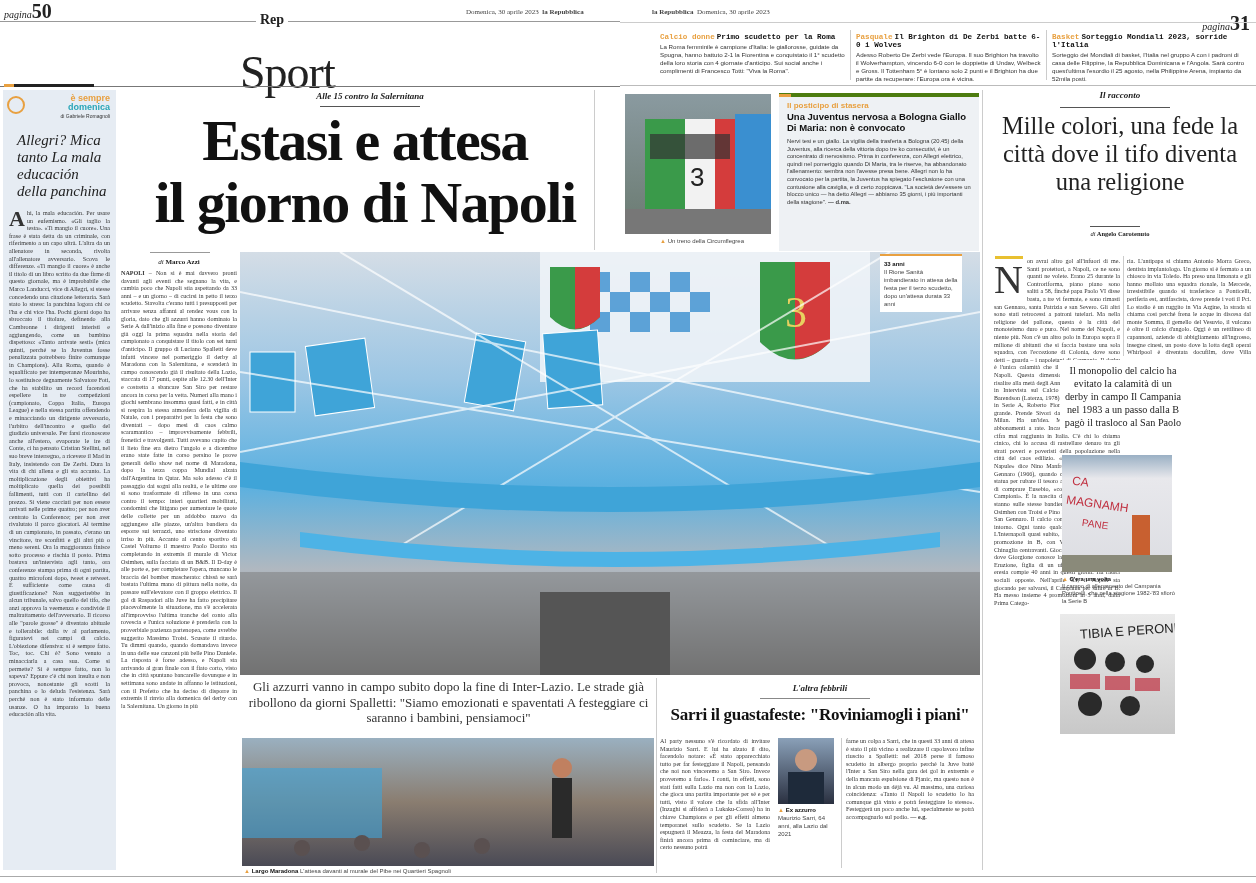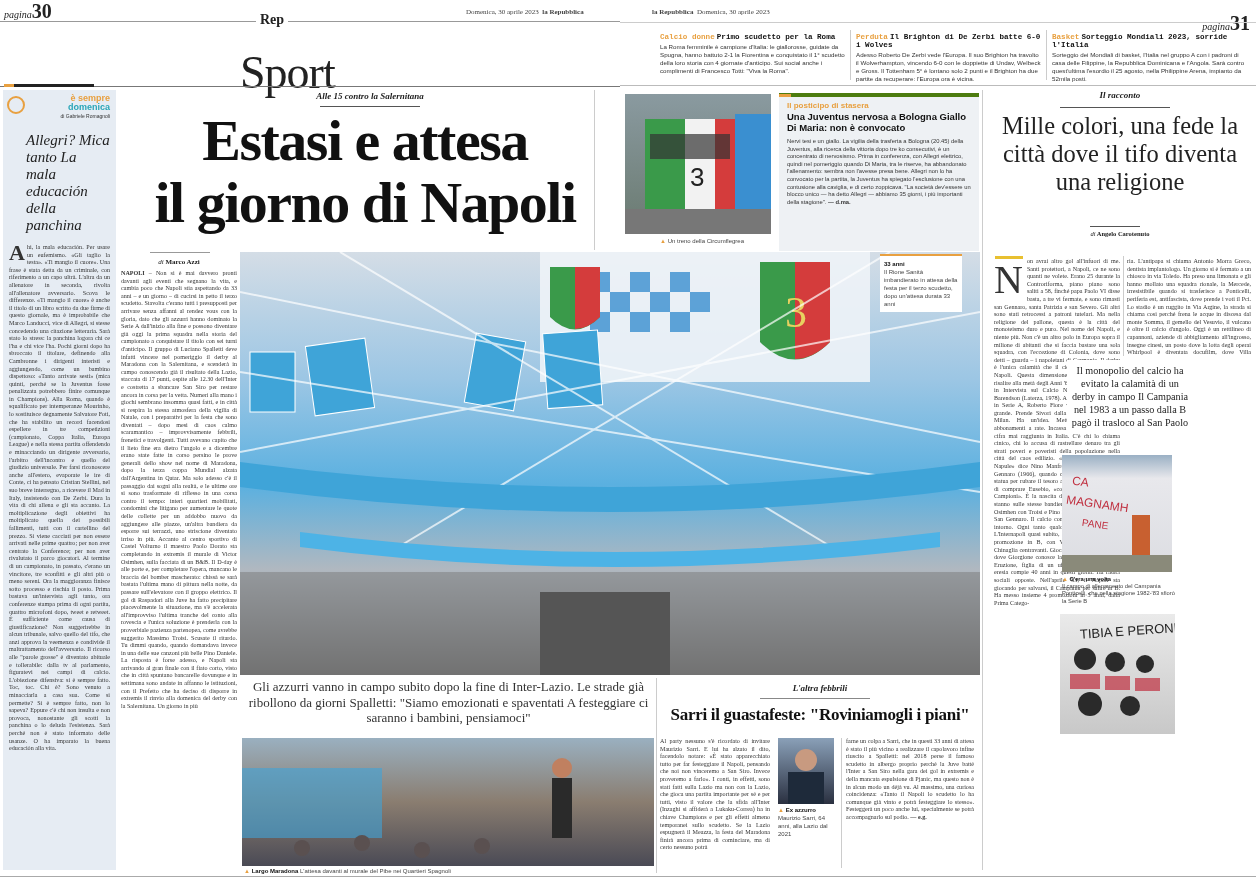--- a/index.html
+++ b/index.html
@@ -24,21 +24,21 @@
   .caption { font-family: "Liberation Sans", sans-serif; font-size: 6px; line-height: 8px; color: #444; }
   .caption b { color: #111; }
   .tri { color: #e8a040; font-size: 6px; }
   .byline { font-size: 7px; font-weight: bold; text-align: center; }
   .byline i { font-weight: normal; }
 </style>
 </head>
 <body>
 
 <div class="abs folio" style="left:4px;top:0px;">
-  <small>pagina</small><span>30</span>
+  <small>pagina</small><span>50</span>
 </div>
 <div class="abs dateline" style="left:466px;top:8px;">
   <span>Domenica, 30 aprile 2023</span>&nbsp;&nbsp;<b>la Repubblica</b>
 </div>
 <div class="abs dateline" style="left:652px;top:8px;">
   <b>la Repubblica</b>&nbsp;&nbsp;<span>Domenica, 30 aprile 2023</span>
 </div>
 <div class="abs folio" style="right:6px;top:12px;">
   <small>pagina</small><span>31</span>
 </div>
@@ -50,38 +50,38 @@
 <div class="rule" style="left:0;top:86px;width:620px;background:#777;"></div>
 <div class="abs" style="left:4px;top:84px;width:10px;height:3px;background:#e8a040;"></div>
 <div class="abs" style="left:14px;top:84px;width:80px;height:3px;background:#222;"></div>
 
 <div class="abs brief" style="left:660px;top:33px;width:185px;">
   <h4><span>Calcio donne</span> <span style="color:#111">Primo scudetto per la Roma</span></h4>
   <p>La Roma femminile è campione d'Italia: le giallorosse, guidate da Spugna, hanno battuto 2-1 la Fiorentina e conquistato il 1° scudetto della loro storia con 4 giornate d'anticipo. Sui social anche i complimenti di Francesco Totti: "Viva la Roma".</p>
 </div>
 <div class="vrule" style="left:850px;top:30px;height:50px;"></div>
 <div class="abs brief" style="left:856px;top:33px;width:185px;">
-  <h4><span>Perduta</span> <span style="color:#111">Il Brighton di De Zerbi batte 6-0 i Wolves</span></h4>
+  <h4><span>Pasquale</span> <span style="color:#111">Il Brighton di De Zerbi batte 6-0 i Wolves</span></h4>
   <p>Adesso Roberto De Zerbi vede l'Europa. Il suo Brighton ha travolto il Wolverhampton, vincendo 6-0 con le doppiette di Undav, Welbeck e Gross. Il Tottenham 5° è lontano solo 2 punti e il Brighton ha due partite da recuperare: l'Europa ora è vicina.</p>
 </div>
 <div class="vrule" style="left:1046px;top:30px;height:50px;"></div>
 <div class="abs brief" style="left:1052px;top:33px;width:195px;">
   <h4><span>Basket</span> <span style="color:#111">Sorteggio Mondiali 2023, sorride l'Italia</span></h4>
   <p>Sorteggio dei Mondiali di basket, l'Italia nel gruppo A con i padroni di casa delle Filippine, la Repubblica Dominicana e l'Angola. Sarà contro quest'ultima l'esordio il 25 agosto, nella Philippine Arena, impianto da 52mila posti.</p>
 </div>
 <div class="rule" style="left:620px;top:85px;width:636px;background:#bbb;"></div>
 
 <div class="abs col-left" style="left:3px;top:90px;width:113px;height:780px;">
   <div style="position:relative;height:34px;">
     <div style="position:absolute;left:4px;top:6px;width:18px;height:18px;border-radius:50%;border:2px solid #e8a040;"></div>
     <div style="position:absolute;right:6px;top:3px;font-family:'Liberation Sans',sans-serif;font-weight:bold;font-size:9px;color:#e8a040;">è sempre</div>
     <div style="position:absolute;right:6px;top:12px;font-family:'Liberation Sans',sans-serif;font-weight:bold;font-size:9px;color:#2aa6b8;">domenica</div>
     <div style="position:absolute;right:6px;top:23px;font-family:'Liberation Sans',sans-serif;font-size:5px;color:#333;">di Gabriele Romagnoli</div>
   </div>
-  <div style="padding:8px 6px 4px 23px;font-style:italic;font-size:15px;line-height:17px;color:#222;">Allegri? Mica tanto La mala educación della panchina</div>
+  <div style="padding:8px 6px 4px 14px;font-style:italic;font-size:15px;line-height:17px;color:#222;">Allegri? Mica tanto La mala educación della panchina</div>
   <div class="body-text" style="padding:6px 6px 0 6px;height:710px;">
     <span style="float:left;font-size:22px;line-height:18px;font-weight:bold;margin-right:2px;">A</span><span>hi, la mala educación. Per usare un eufemismo. «Gli taglio la testa». «Ti mangio il cuore». Una frase è stata detta da un criminale, con riferimento a un capo ultrà. L'altra da un allenatore in seconda, rivolta all'allenatore avversario. Scova le differenze. «Ti mangio il cuore» è anche il titolo di un libro scritto da due firme di questo giornale, ma è improbabile che Marco Landucci, vice di Allegri, si stesse concedendo una citazione letteraria. Sarà stato lo stress: la panchina logora chi ce l'ha e chi vice l'ha. Pochi giorni dopo ha sbroccato il titolare, definendo alla Cambronne i dirigenti interisti e aggiungendo, come un bambino dispettoso: «Tanto arrivate sesti» (mica quinti, perché se la Juventus fosse penalizzata potrebbero finire comunque in Champions). Alla Roma, quando è squalificato per intemperanze Mourinho, lo sostituisce degnamente Salvatore Foti, che ha stabilito un record facendosi espellere in tre competizioni (campionato, Coppa Italia, Europa League) e nella stessa partita offendendo e minacciando un dirigente avversario, l'arbitro dell'incontro e quello del giudizio universale. Per farsi riconoscere anche all'estero, evaporate le ire di Conte, ci ha pensato Cristian Stellini, nel suo breve interregno, a ricevere il Mad in Italy, insistendo con De Zerbi. Dura la vita di chi allena e gli sta accanto. La moltiplicazione degli obiettivi ha moltiplicato quella dei possibili fallimenti, tutti con il cartellino del prezzo. Si viene cacciati per non essere arrivati nelle prime quattro; per non aver centrato la Conference; per non aver rivalutato il parco giocatori. Al termine di un campionato, in passato, c'erano un vincitore, tre sconfitti e gli altri più o meno sereni. Ora la maggioranza finisce sotto processo e rischia il posto. Prima bastava un'intervista agli tanto, ora conferenze stampa prima di ogni partita, quattro microfoni dopo, tweet e retweet. È sufficiente come causa di giustificazione? Non suggerirebbe in alcun tribunale, salvo quello del tifo, che anzi approva la veemenza e condivide il maltrattamento dell'avversario. Il ricorso alle "parole grosse" è diventato abituale e tollerabile: dalla tv al parlamento, figuratevi nei campi di calcio. L'obiezione difensiva: si è sempre fatto. Toc, toc. Chi è? Sono venuto a minacciarla a casa sua. Come si permette? Si è sempre fatto, non lo sapeva? Eppure c'è chi non insulta e non provoca, nonostante gli scotti la panchina o lo deluda l'esistenza. Sarà perché non è stato informato delle usanze. O ha imparato la buena educación alla vita.</span>
   </div>
 </div>
 
 <div class="abs kicker-it" style="left:240px;top:91px;width:260px;">Alle 15 contro la Salernitana</div>
 <div class="rule" style="left:320px;top:106px;width:100px;background:#555;"></div>
 <div class="abs headline-main" style="left:125px;top:110px;width:480px;">
   <div>Estasi e attesa</div>
   <div>il giorno di Napoli</div>
@@ -213,21 +213,21 @@
 <div class="rule" style="left:1090px;top:226px;width:50px;background:#555;"></div>
 <div class="abs byline" style="left:985px;top:230px;width:270px;font-size:6.5px;"><i>di</i> <span>Angelo Carotenuto</span></div>
 
 <div class="abs" style="left:995px;top:256px;width:28px;height:3px;background:#e8c030;"></div>
 <div class="abs body-text" style="left:994px;top:258px;width:126px;height:612px;">
   <span style="float:left;font-size:40px;line-height:36px;margin:4px 4px 0 0;">N</span><span>on avrai altro gol all'infuori di me. Santi protettori, a Napoli, ce ne sono quanti ne volete. Erano 25 durante la Controriforma, piano piano sono saliti a 58, finché papa Paolo VI disse basta, a tre vi fermate, e sono rimasti san Gennaro, santa Patrizia e san Severo. Gli altri sono stati retrocessi a patroni tutelari. Ma nella religione del pallone, questa è la città del monoteismo duro e puro. Nel nome del Napoli, e niente più. Non c'è un altro polo in Europa sopra il milione di abitanti che si faccia bastare una sola squadra, con l'eccezione di Colonia, dove sono detti – guarda – i napoletani di Germania. Il derby è l'unica calamità che il cielo ha risparmiato a Napoli. Questa dimensione totale viene fatta risalire alla metà degli Anni '60 da Antonio Ghirelli in Intervista sul Calcio Napoli con Maurizio Barendson (Laterza, 1978). Accadde che, al ritorno in Serie A, Roberto Fiore vuol fare le cose in grande. Prende Sivori dalla Juve e Altafini dal Milan. Ha un'idea. Mette in vendita gli abbonamenti a rate. Incassa un miliardo di lire, cifra mai raggiunta in Italia. C'è chi lo chiama cinico, chi lo accusa di rastrellare denaro tra gli strati poveri e poveristi della popolazione nella città del caos edilizio. «Sivori, si' 'o mare 'e Napule» dice Nino Manfredi in Operazione San Gennaro (1966), quando chiede il permesso alla statua per rubare il tesoro al Duomo. Gli promette di comprare Eusebio, «così vinciamo la Coppa Campioni». È la nascita della squadra pop, oggi stanno sulle stesse bandiere le facce di Kvara e Osimhen con Troisi e Pino Daniele, Bud Spencer e San Gennaro. Il calcio con il presepe delle icone intorno. Ogni tanto qualche apostata c'è stato. L'Internapoli quasi subito, arrivato a 7 punti dalla promozione in B, con Vinicio in panchina e Chinaglia centravanti. Gioca nello scicoso Vomero, dove Giorgione conosce la futura moglie, Connie Eruzione, figlia di un ufficiale Nato. L'ultima eresia compie 40 anni in questi giorni. Ha radici sociali opposte. Nell'aprile '83, il Napoli sta giocando per salvarsi, il Campania per salire in B. Ha messo insieme 4 promozioni in 5 anni, dalla Prima Catego-</span>
 </div>
 <div class="vrule" style="left:1123px;top:256px;height:100px;"></div>
 <div class="abs body-text" style="left:1127px;top:258px;width:124px;height:100px;">ria. L'antipapa si chiama Antonio Morra Greco, dentista implantologo. Un giorno si è fermato a un chiosco in via Toledo. Ha preso una limonata e gli hanno mollato una squadra rionale, la Mercede, irresistibile quando si trasferisce a Ponticelli, periferia est, antifascista, dove prende i voti il Pci. Lo stadio è un ruggito in Via Argine, la strada si chiama così perché frena le acque in discesa dal monte Somma, il gemello del Vesuvio, il vulcano è oltre il calcio d'angolo. Oggi è un rettilineo di capannoni, aziende di abbigliamento all'ingrosso, insegne cinesi, un posto dove la lotta degli operai Whirlpool è diventata docufilm, dove Villa Betania è il centro di medicina neonatale più grande del sud. Allo stadio di Ponticelli conservano il loro murale: working class con gli eroi baffuti, la maglia alla River: "Senza regole: tibia e perone". Quel Campania '83 è in testa fino a primavera. Pasquale Carbone, consigliere del Napoli, si allarma: «L'anno prossimo sarebbe bello fare un abbonamento unico». Non immagina una rivalità, ma una cooptazione. Quando la squadra si trasferisce al San Paolo, ingresso gratuito per donne e bambini, gli 8mila si diluiscono, l'elettricità si spegne, la serie B svanisce. È il peccato del Vitello d'oro. La faccenda è strana assai, per chi crede nei testi dell'antropologia urbana. Domenico Rea ha teorizzato l'esistenza di due Napoli in un saggio sul carattere cittadino. Quella del Ventre e la città disopra che l'ignora. La tesi di Raffaele La Capria è che dopo la guerra civile per la Repubblica del 1799 la borghesia abbia avuto terrore della plebe che le aveva tagliato la testa. Per addolcire questa Armonia Perduta, firmano la tregua cercando terreno comune, la napoletanità, un dialetto dolce e le canzoni d'amore, cuori ingrati, silenzi incantatori, guappi innamorati. Una Recita Collettiva, con i napoletani spettacolo di sé stessi. Ora, qualche decennio dopo, il dialetto non è più così omogeneo. Una nuova asprezza consonantica è emersa dalla lingua di Gomorra. Ci sono napoletani che il dialetto classico non sanno scriverlo né parlarlo. Anche le canzoni dei neomelodici ci dividono. Resta il Napoli a fare da argine. Ma De Laurentiis no, su De Laurentiis si può sempre litigare.</div>
 
-<div class="abs" style="left:1060px;top:360px;width:126px;background:#fff;font-size:10.2px;line-height:13px;text-align:center;color:#222;padding:4px 2px;margin-left:7px;">Il monopolio del calcio ha evitato la calamità di un derby in campo Il Campania nel 1983 a un passo dalla B pagò il trasloco al San Paolo</div>
+<div class="abs" style="left:1060px;top:360px;width:126px;background:#fff;font-size:10.2px;line-height:13px;text-align:center;color:#222;padding:4px 2px;">Il monopolio del calcio ha evitato la calamità di un derby in campo Il Campania nel 1983 a un passo dalla B pagò il trasloco al San Paolo</div>
 <div class="abs photo" style="left:1062px;top:455px;width:110px;height:117px;background:linear-gradient(180deg,#9ab0c4 0%,#e8e8ec 20%,#dcdde2 100%);">
   <svg width="110" height="117">
     <text x="10" y="35" font-size="12" fill="#c03040" font-family="Liberation Sans" transform="rotate(8 50 30)">CA</text>
     <text x="4" y="55" font-size="12" fill="#c03040" font-family="Liberation Sans" transform="rotate(8 50 50)">MAGNAMH</text>
     <text x="20" y="75" font-size="10" fill="#c03040" font-family="Liberation Sans" transform="rotate(8 50 70)">PANE</text>
     <rect x="70" y="60" width="18" height="40" fill="#c86030"></rect>
     <rect x="0" y="100" width="110" height="17" fill="#8a8a7a"></rect>
   </svg>
 </div>
 <div class="abs caption" style="left:1062px;top:576px;width:115px;font-size:5.8px;line-height:7.2px;">

